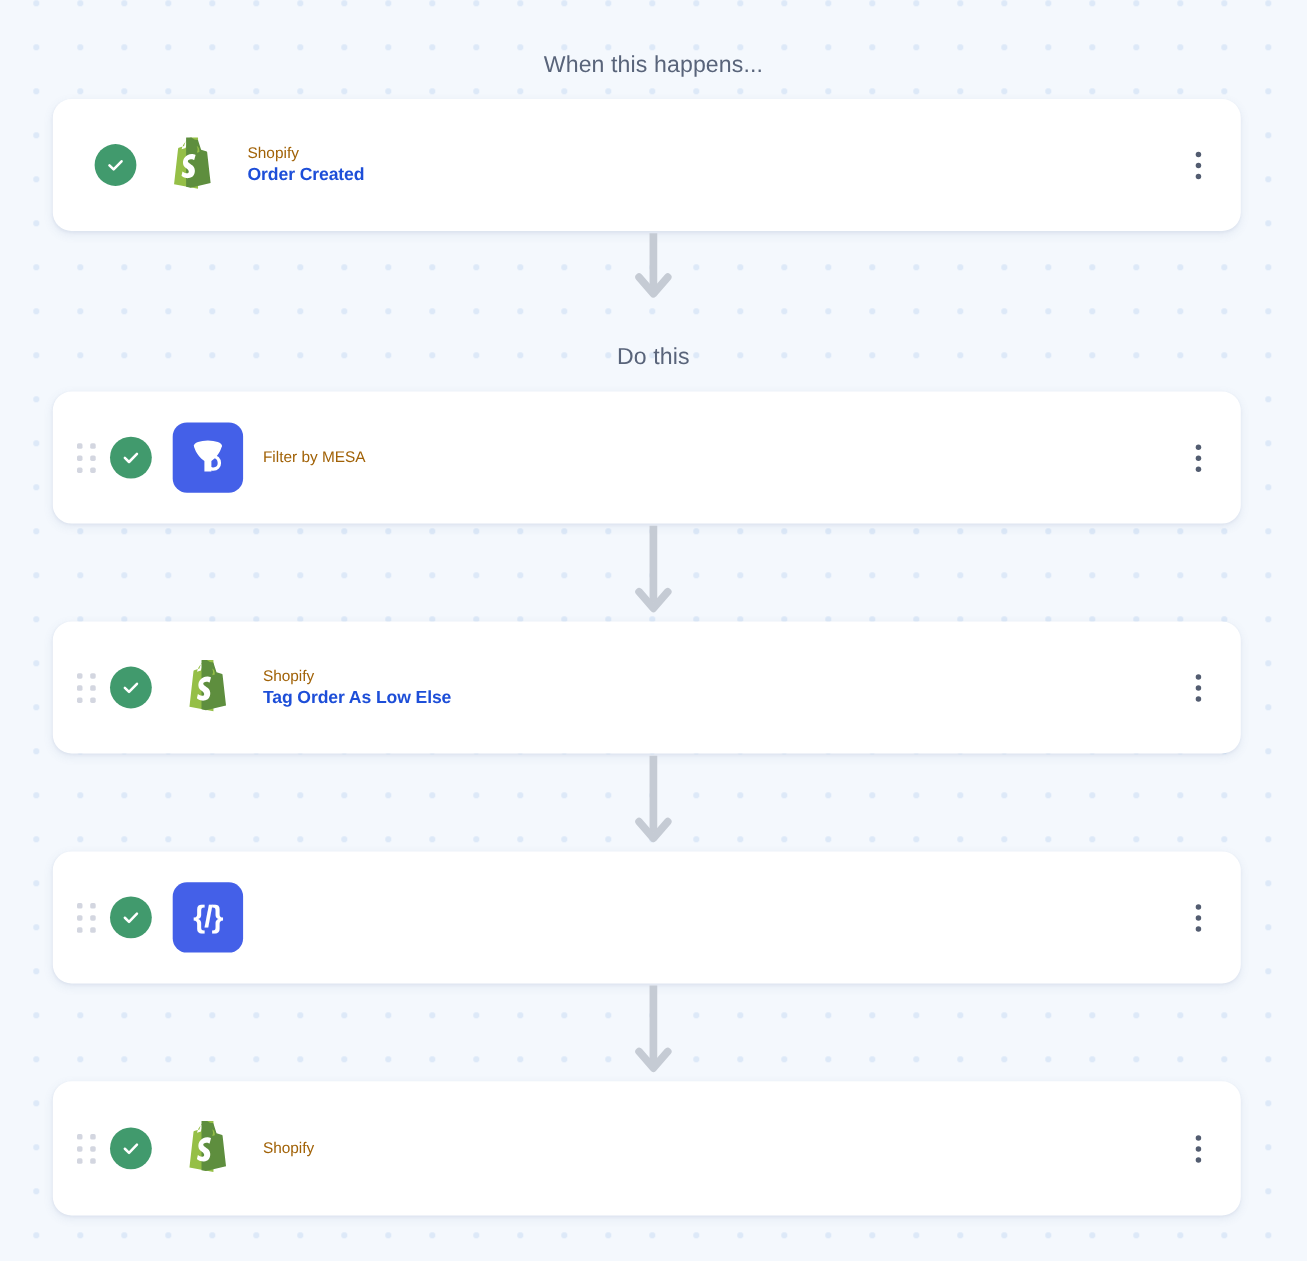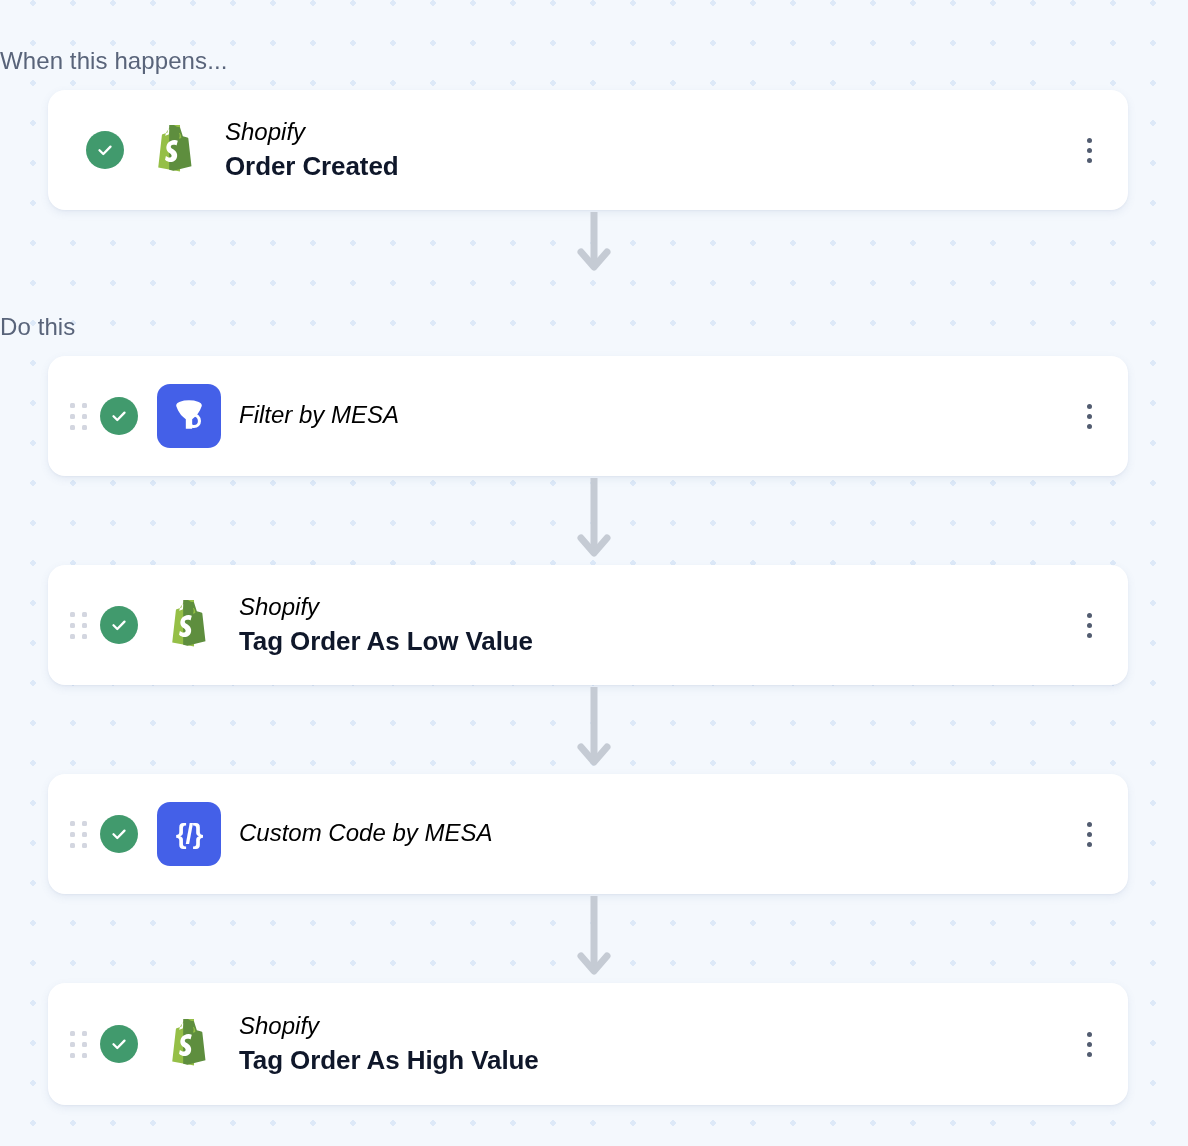--- a/index.html
+++ b/index.html
@@ -20,21 +20,22 @@
   }
 
   .canvas {
     position: relative;
     width: 1188px;
     height: 1146px;
   }
 
   
   .section-label {
-    font-size: 24px;
+    text-align: center;
+    font-size: 21px;
     color: #5a6madd;
     color: #59647a;
     letter-spacing: 0.1px;
   }
   .label-when {
     position: absolute;
     left: 0; right: 0;
     top: 47px;
   }
   .label-do {
@@ -120,30 +121,29 @@
     font-family: "Liberation Sans", sans-serif;
     font-size: 28px;
     font-weight: 700;
     letter-spacing: -1px;
     line-height: 1;
   }
 
   
   .card-text { flex: 1 1 auto; min-width: 0; }
   .card-app {
-    font-size: 24px;
-    color: #000000;
+    font-size: 14px;
+    color: #a16207;
     line-height: 1.35;
     margin-bottom: 1px;
-    font-style: italic;
   }
   .card-title {
-    font-size: 26px;
+    font-size: 16px;
     font-weight: 700;
-    color: #0f172a;
+    color: #1d4ed8;
     line-height: 1.3;
     letter-spacing: -0.1px;
   }
 
   
   .kebab {
     flex: 0 0 auto;
     width: 26px;
     height: 40px;
     display: flex;
@@ -272,21 +272,21 @@
     <div class="app-icon">
       <svg width="62" height="62" viewBox="0 0 64 64" aria-hidden="true">
         <path d="M30.6 6.2c-.6 0-1.3.2-2 .6-2.4 1.3-3.8 4.3-4.5 7.4l-4.2 1.3c-1.3.4-1.3.5-1.5 1.7L14.7 50l22.5 4.2V6.4c-.2-.1-.4-.2-.7-.2zm-3.1 3.6c.3 0 .6.1.9.3-1.3 1.2-2.3 3.4-2.9 6l-3.7 1.1c1-3.6 2.8-6.8 5-7.4h.7z" fill="#95bf47"></path>
         <path d="M30.6 6.2c.3 0 .5.1.7.2l2.6 1.6c2 .1 3.2.6 3.3.7l2.9 9 4.6 1.4c1 .3 1 .4 1.1 1.3l3.2 28.4-18.8 4.5-4.2-.8V6.4c.2-.1.4-.2.6-.2z" fill="#5e8e3e"></path>
         <path d="M38.5 19.7l-2.4.7.7-2.5c0-1.7-.3-2.9-.9-3.8 1.9.3 2.6 2.9 2.6 5.6z" fill="#95bf47"></path>
         <path d="M34.9 22.5l-1.3 4.8s-1.5-.8-3.3-.7c-2.6.2-2.7 1.8-2.6 2.2.2 2.3 6.2 2.8 6.5 8.2.3 4.2-2.2 7.1-5.8 7.3-4.3.3-6.7-2.3-6.7-2.3l.9-3.9s2.4 1.8 4.3 1.7c1.2-.1 1.7-1.1 1.6-1.8-.2-3-5.1-2.8-5.4-7.7-.3-4.1 2.4-8.3 8.3-8.7 2.3-.2 3.5.9 3.5.9z" fill="#ffffff"></path>
       </svg>
     </div>
     <div class="card-text">
       <div class="card-app">Shopify</div>
-      <div class="card-title">Tag Order As Low Value</div>
+      <div class="card-title">Tag Order As Low Else</div>
     </div>
     <div class="kebab">
       <i></i>
         <i></i>
         <i></i>
     </div>
   </div>
 
   <div class="connector conn-3">
     <svg width="40" height="86" viewBox="0 0 40 86" aria-hidden="true">
@@ -308,21 +308,20 @@
       <svg width="20" height="20" viewBox="0 0 20 20" aria-hidden="true">
         <path d="M4.5 10.3 L8.3 14 L15.5 6.6" fill="none" stroke="#ffffff" stroke-width="2.3" stroke-linecap="round" stroke-linejoin="round"></path>
       </svg>
     </div>
     <div class="app-icon">
       <div class="icon-square">
         <span class="code-glyph">{/}</span>
       </div>
     </div>
     <div class="card-text">
-      <div class="card-app">Custom Code by MESA</div>
     </div>
     <div class="kebab">
       <i></i>
         <i></i>
         <i></i>
     </div>
   </div>
 
   <div class="connector conn-4">
     <svg width="40" height="86" viewBox="0 0 40 86" aria-hidden="true">
@@ -348,21 +347,20 @@
     <div class="app-icon">
       <svg width="62" height="62" viewBox="0 0 64 64" aria-hidden="true">
         <path d="M30.6 6.2c-.6 0-1.3.2-2 .6-2.4 1.3-3.8 4.3-4.5 7.4l-4.2 1.3c-1.3.4-1.3.5-1.5 1.7L14.7 50l22.5 4.2V6.4c-.2-.1-.4-.2-.7-.2zm-3.1 3.6c.3 0 .6.1.9.3-1.3 1.2-2.3 3.4-2.9 6l-3.7 1.1c1-3.6 2.8-6.8 5-7.4h.7z" fill="#95bf47"></path>
         <path d="M30.6 6.2c.3 0 .5.1.7.2l2.6 1.6c2 .1 3.2.6 3.3.7l2.9 9 4.6 1.4c1 .3 1 .4 1.1 1.3l3.2 28.4-18.8 4.5-4.2-.8V6.4c.2-.1.4-.2.6-.2z" fill="#5e8e3e"></path>
         <path d="M38.5 19.7l-2.4.7.7-2.5c0-1.7-.3-2.9-.9-3.8 1.9.3 2.6 2.9 2.6 5.6z" fill="#95bf47"></path>
         <path d="M34.9 22.5l-1.3 4.8s-1.5-.8-3.3-.7c-2.6.2-2.7 1.8-2.6 2.2.2 2.3 6.2 2.8 6.5 8.2.3 4.2-2.2 7.1-5.8 7.3-4.3.3-6.7-2.3-6.7-2.3l.9-3.9s2.4 1.8 4.3 1.7c1.2-.1 1.7-1.1 1.6-1.8-.2-3-5.1-2.8-5.4-7.7-.3-4.1 2.4-8.3 8.3-8.7 2.3-.2 3.5.9 3.5.9z" fill="#ffffff"></path>
       </svg>
     </div>
     <div class="card-text">
       <div class="card-app">Shopify</div>
-      <div class="card-title">Tag Order As High Value</div>
     </div>
     <div class="kebab">
       <i></i>
         <i></i>
         <i></i>
     </div>
   </div>
 
 </div>
 

